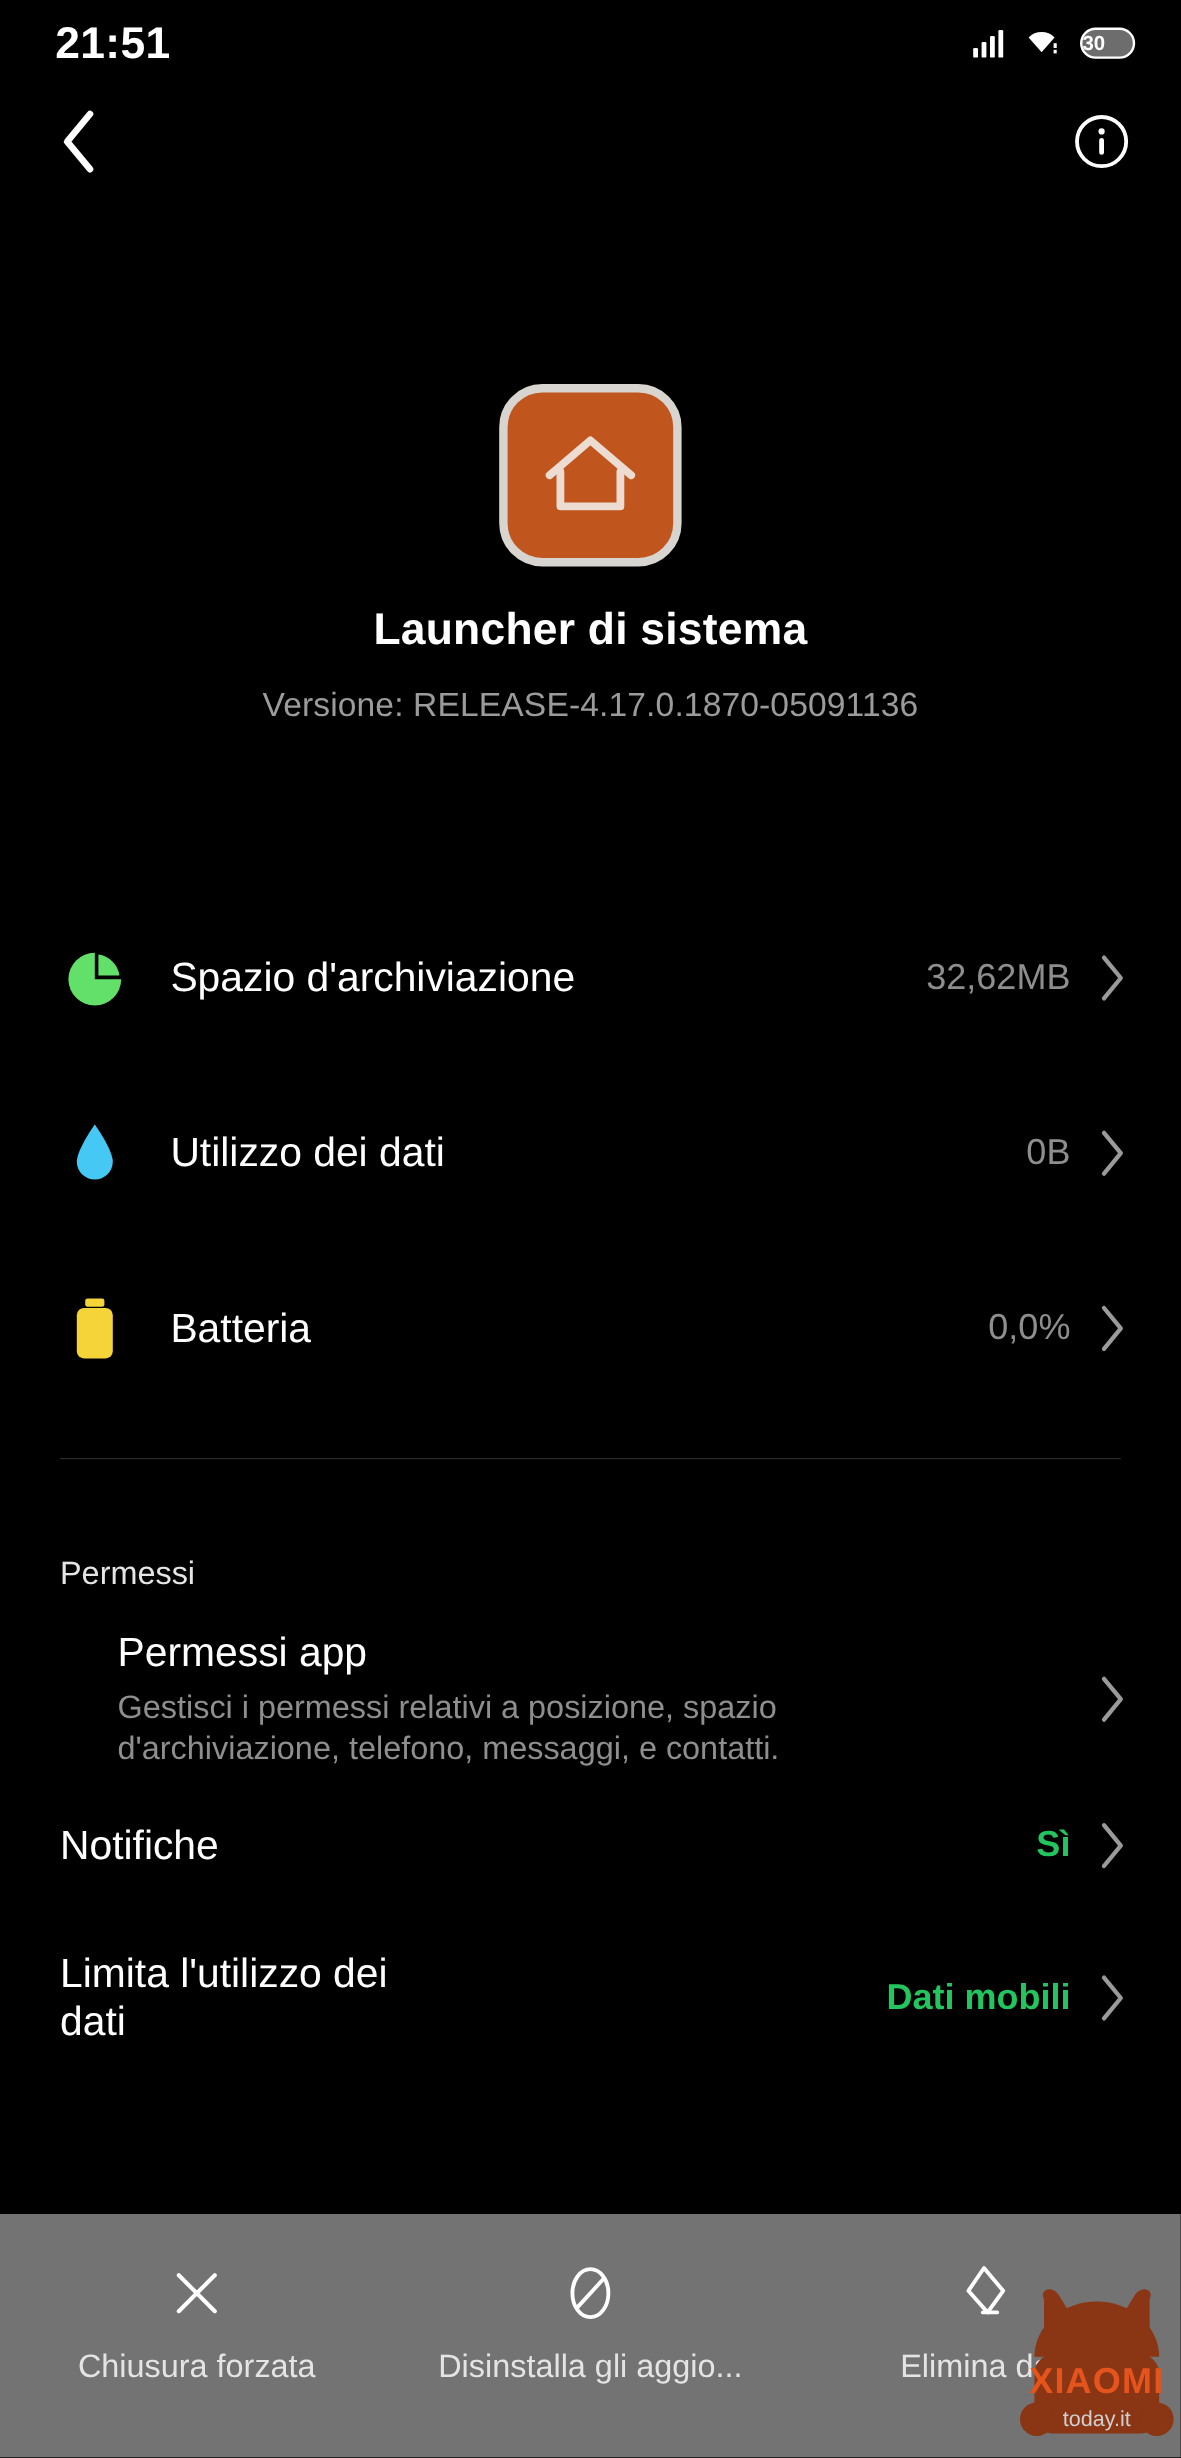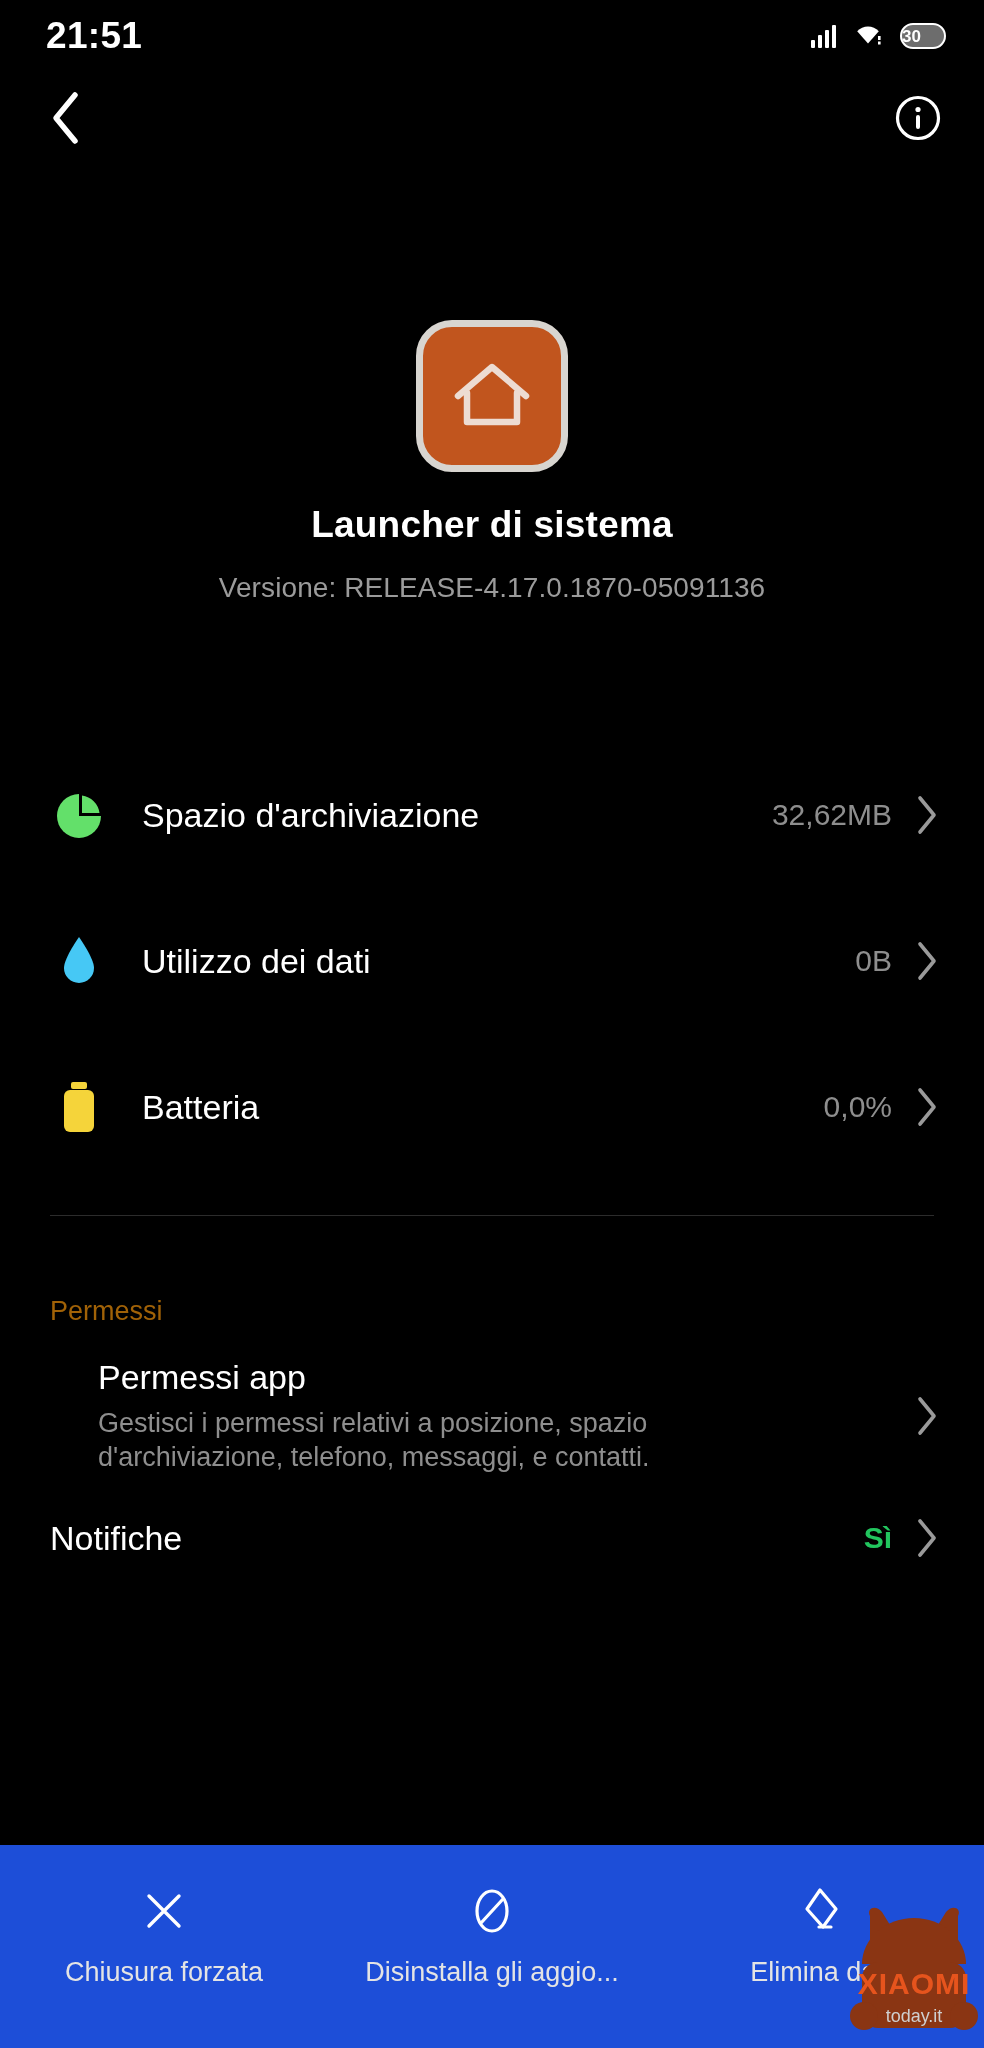--- a/index.html
+++ b/index.html
@@ -162,21 +162,21 @@
     background: #2c2c2c;
   }
   #divider-1 { top: 1215px; }
   #divider-2 { top: 1845px; }
 
   
   .section-label {
     position: absolute;
     top: 1296px; left: 50px;
     font-size: 27px;
-    color: #a16207;
+    color: #e5e5e5;
   }
   .perm-list {
     position: absolute;
     top: 1350px; left: 0;
     width: 984px;
   }
   .perm-row {
     display: flex;
     align-items: center;
     padding: 0 44px 0 50px;
@@ -206,21 +206,21 @@
   #perm-row-notifications { height: 112px; }
   #perm-row-limit { height: 142px; }
   #perm-limit-title { max-width: 330px; }
 
   
   .action-bar {
     position: absolute;
     left: 0; bottom: 0;
     width: 984px;
     height: 203px;
-    background: #1d4ed8;
+    background: #737373;
     display: flex;
     align-items: flex-start;
     justify-content: space-around;
     padding-top: 38px;
   }
   .action-item {
     display: flex;
     flex-direction: column;
     align-items: center;
     width: 300px;
@@ -375,20 +375,31 @@
         <div class="perm-title">Notifiche</div>
       </div>
       <div class="perm-value">Sì</div>
       <div class="chev">
         <svg width="26" height="42" viewBox="0 0 26 42">
           <path d="M6 4 L20 21 L6 38" fill="none" stroke="#9a9a9a" stroke-width="3.6" stroke-linecap="round" stroke-linejoin="round"></path>
         </svg>
       </div>
     </div>
 
+    <div class="perm-row" id="perm-row-limit">
+      <div class="perm-main">
+        <div class="perm-title" id="perm-limit-title">Limita l'utilizzo dei dati</div>
+      </div>
+      <div class="perm-value">Dati mobili</div>
+      <div class="chev">
+        <svg width="26" height="42" viewBox="0 0 26 42">
+          <path d="M6 4 L20 21 L6 38" fill="none" stroke="#9a9a9a" stroke-width="3.6" stroke-linecap="round" stroke-linejoin="round"></path>
+        </svg>
+      </div>
+    </div>
 
   </div>
 
   <div class="divider" id="divider-2"></div>
 
   <div class="action-bar">
 
     <div class="action-item">
       <span class="action-icon">
         <svg width="46" height="46" viewBox="0 0 46 46">

